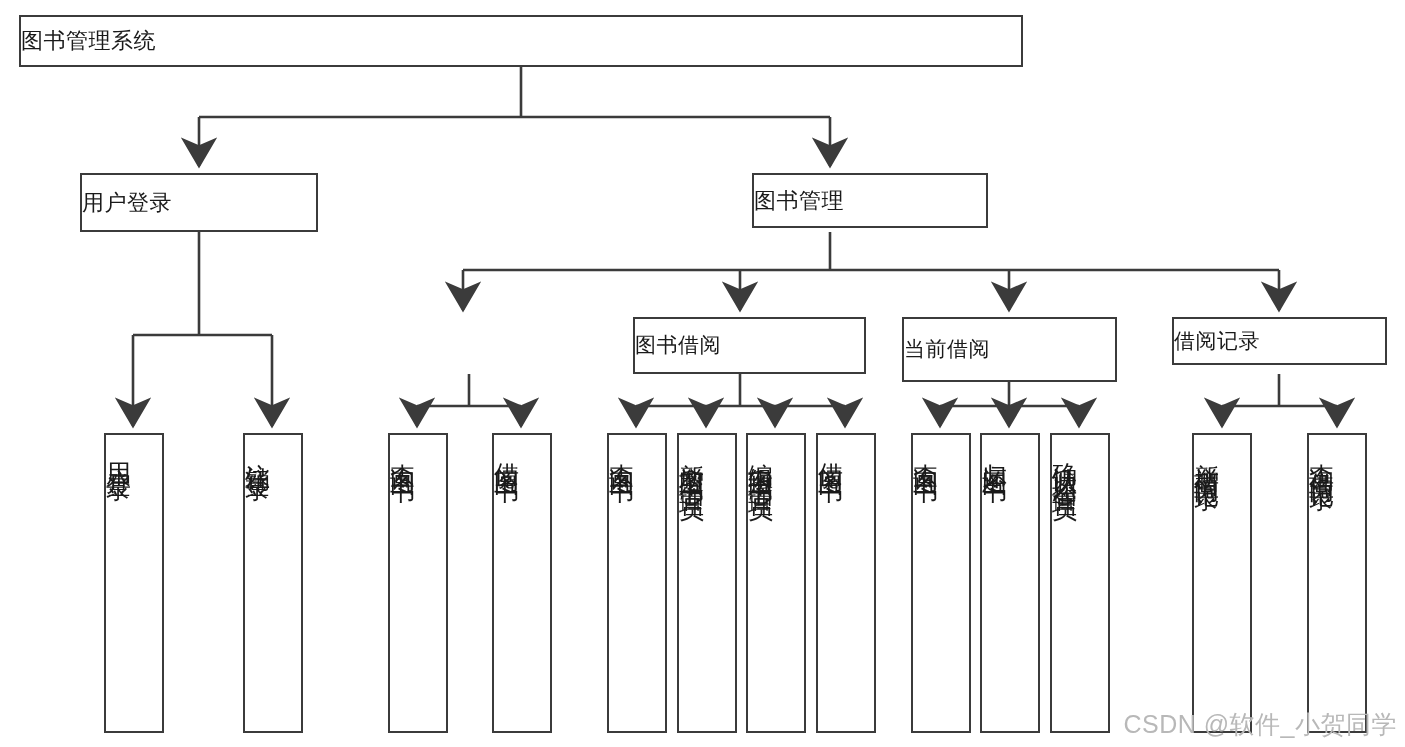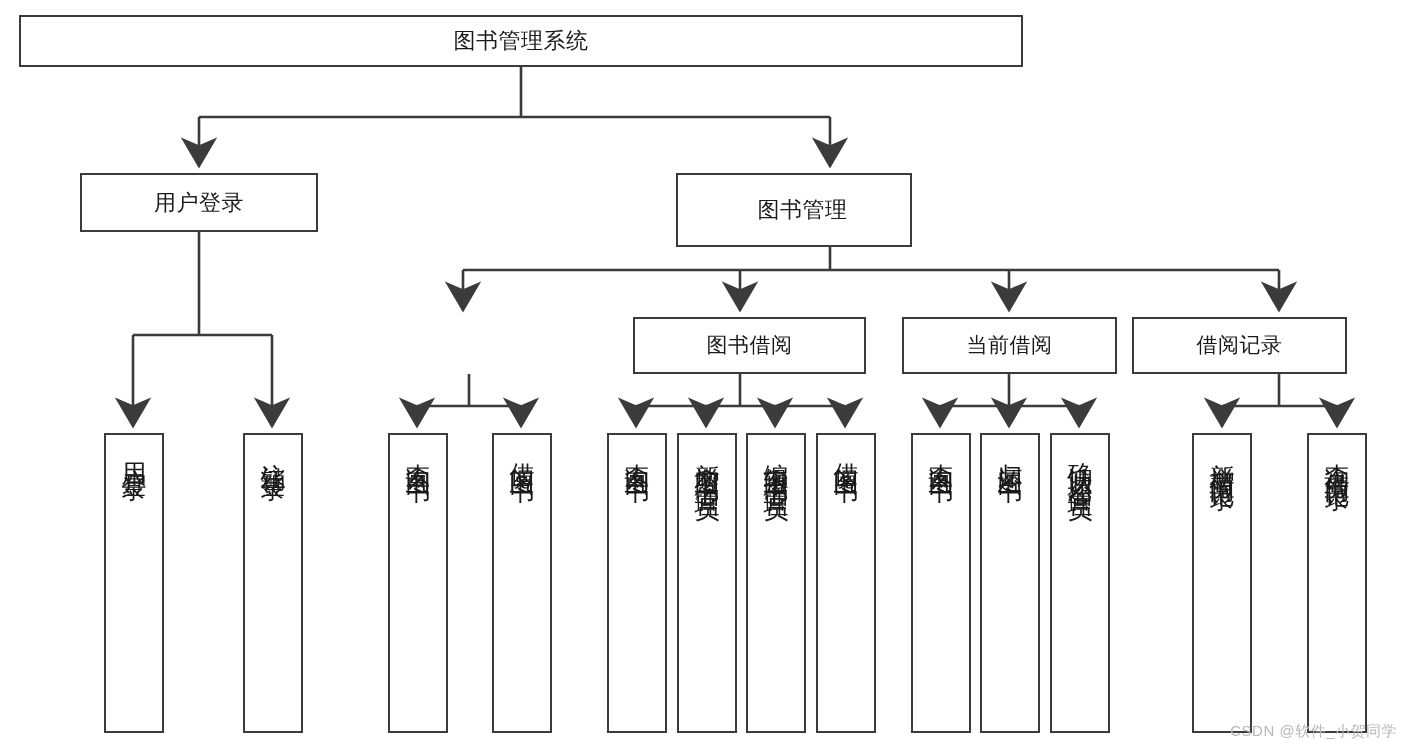--- a/index.html
+++ b/index.html
@@ -26,21 +26,20 @@
     width: 1405px;
     height: 747px;
   }
   .node-box {
     position: absolute;
     box-sizing: border-box;
     background: #ffffff;
     border: 2px solid #3b3b3b;
     display: flex;
     align-items: center;
-    justify-content: center;
   }
   .node-label {
     color: #1a1a1a;
     line-height: 1.18;
     text-align: center;
     letter-spacing: 0.5px;
   }
   .node-root .node-label { font-size: 22px; }
   .node-l2 .node-label { font-size: 22px; }
   .node-l3 .node-label { font-size: 21px; }
@@ -53,21 +52,21 @@
     text-orientation: upright;
     font-size: 25px;
     letter-spacing: 5px;
     line-height: 1;
     white-space: nowrap;
   }
   .watermark {
     position: absolute;
     right: 8px;
     bottom: 6px;
-    font-size: 15px;
+    font-size: 25px;
     color: #b8b8b8;
     white-space: nowrap;
     letter-spacing: 0.5px;
     pointer-events: none;
   }
 </style>
 </head>
 <body>
 
 <div id="diagram-root">
@@ -122,31 +121,31 @@
     </g>
   </svg>
 
   <div class="node-box node-root" style="left:19px; top:15px; width:1004px; height:52px;">
     <span class="node-label">图书管理系统</span>
   </div>
 
   <div class="node-box node-l2" style="left:80px; top:173px; width:238px; height:59px;">
     <span class="node-label">用户登录</span>
   </div>
-  <div class="node-box node-l2" style="left:676px; top:173px; width:236px; height:74px;padding-left:17px;">
+  <div class="node-box node-l2" style="left:752px; top:173px; width:236px; height:55px;">
     <span class="node-label">图书管理</span>
   </div>
 
   <div class="node-box node-l3" style="left:633px; top:317px; width:233px; height:57px;">
     <span class="node-label">图书借阅</span>
   </div>
-  <div class="node-box node-l3" style="left:902px; top:317px; width:215px; height:57px;">
+  <div class="node-box node-l3" style="left:902px; top:317px; width:215px; height:65px;">
     <span class="node-label">当前借阅</span>
   </div>
-  <div class="node-box node-l3" style="left:1132px; top:317px; width:215px; height:57px;">
+  <div class="node-box node-l3" style="left:1172px; top:317px; width:215px; height:48px;">
     <span class="node-label">借阅记录</span>
   </div>
 
   <div class="node-box node-leaf" style="left:104px; top:433px; width:60px; height:300px;">
     <span class="node-label">用户登录</span>
   </div>
   <div class="node-box node-leaf" style="left:243px; top:433px; width:60px; height:300px;">
     <span class="node-label">注销登录</span>
   </div>
 

